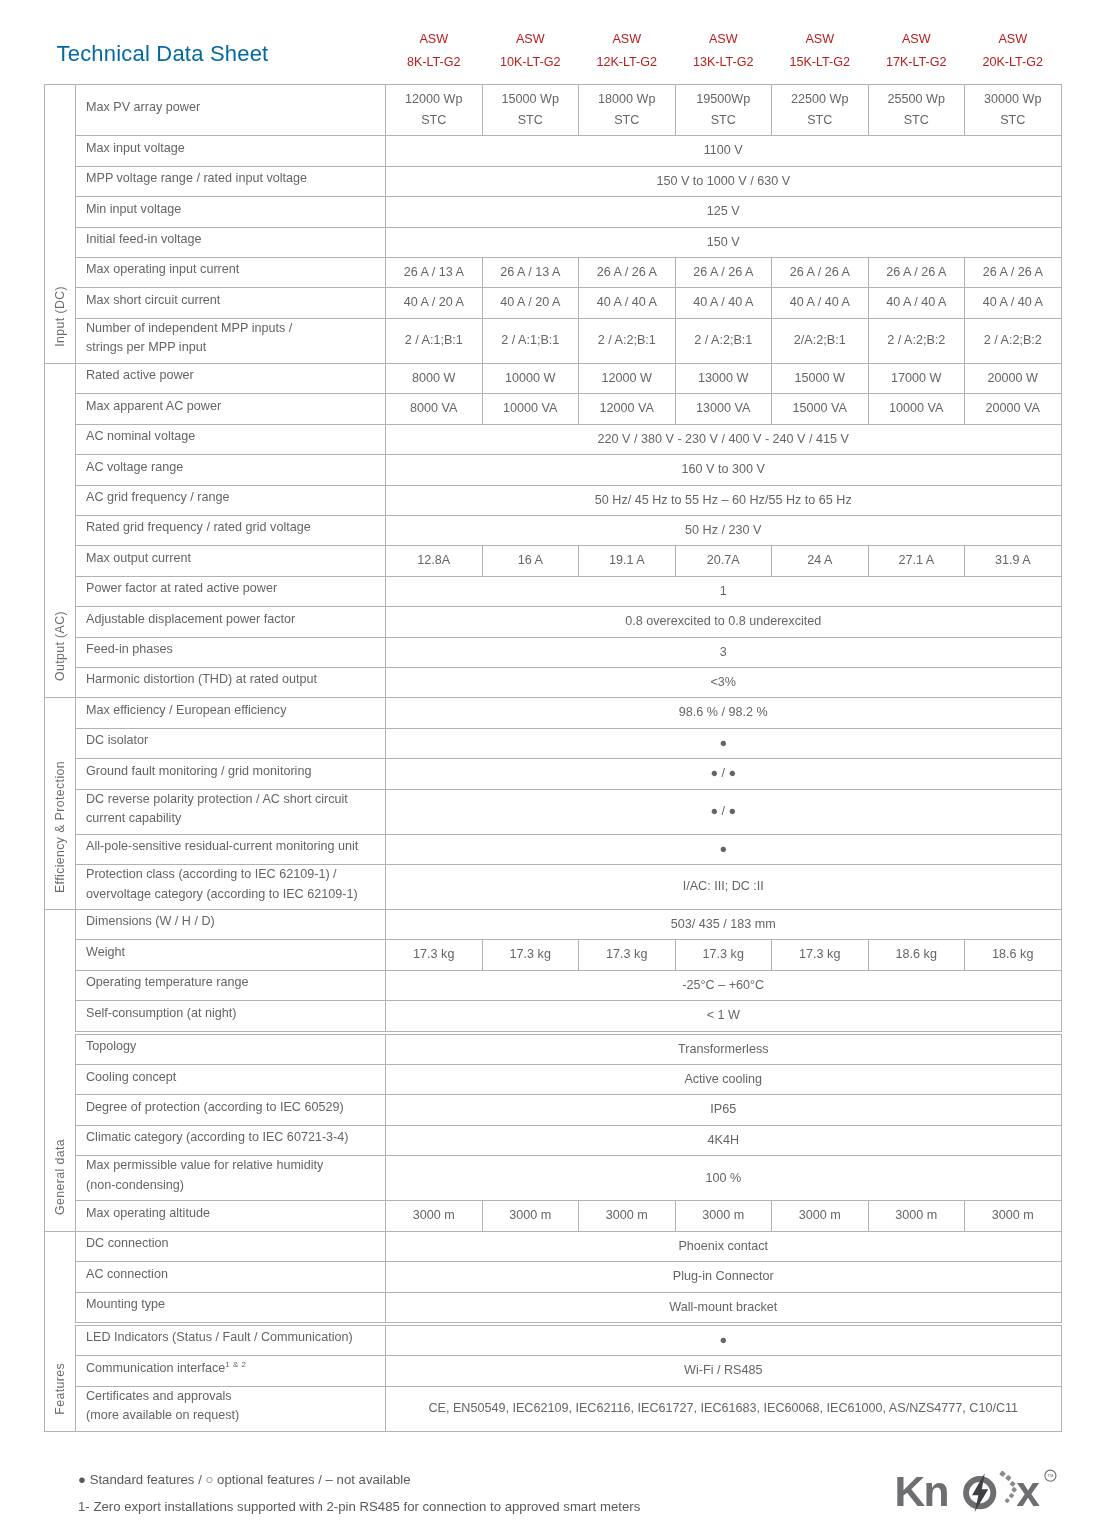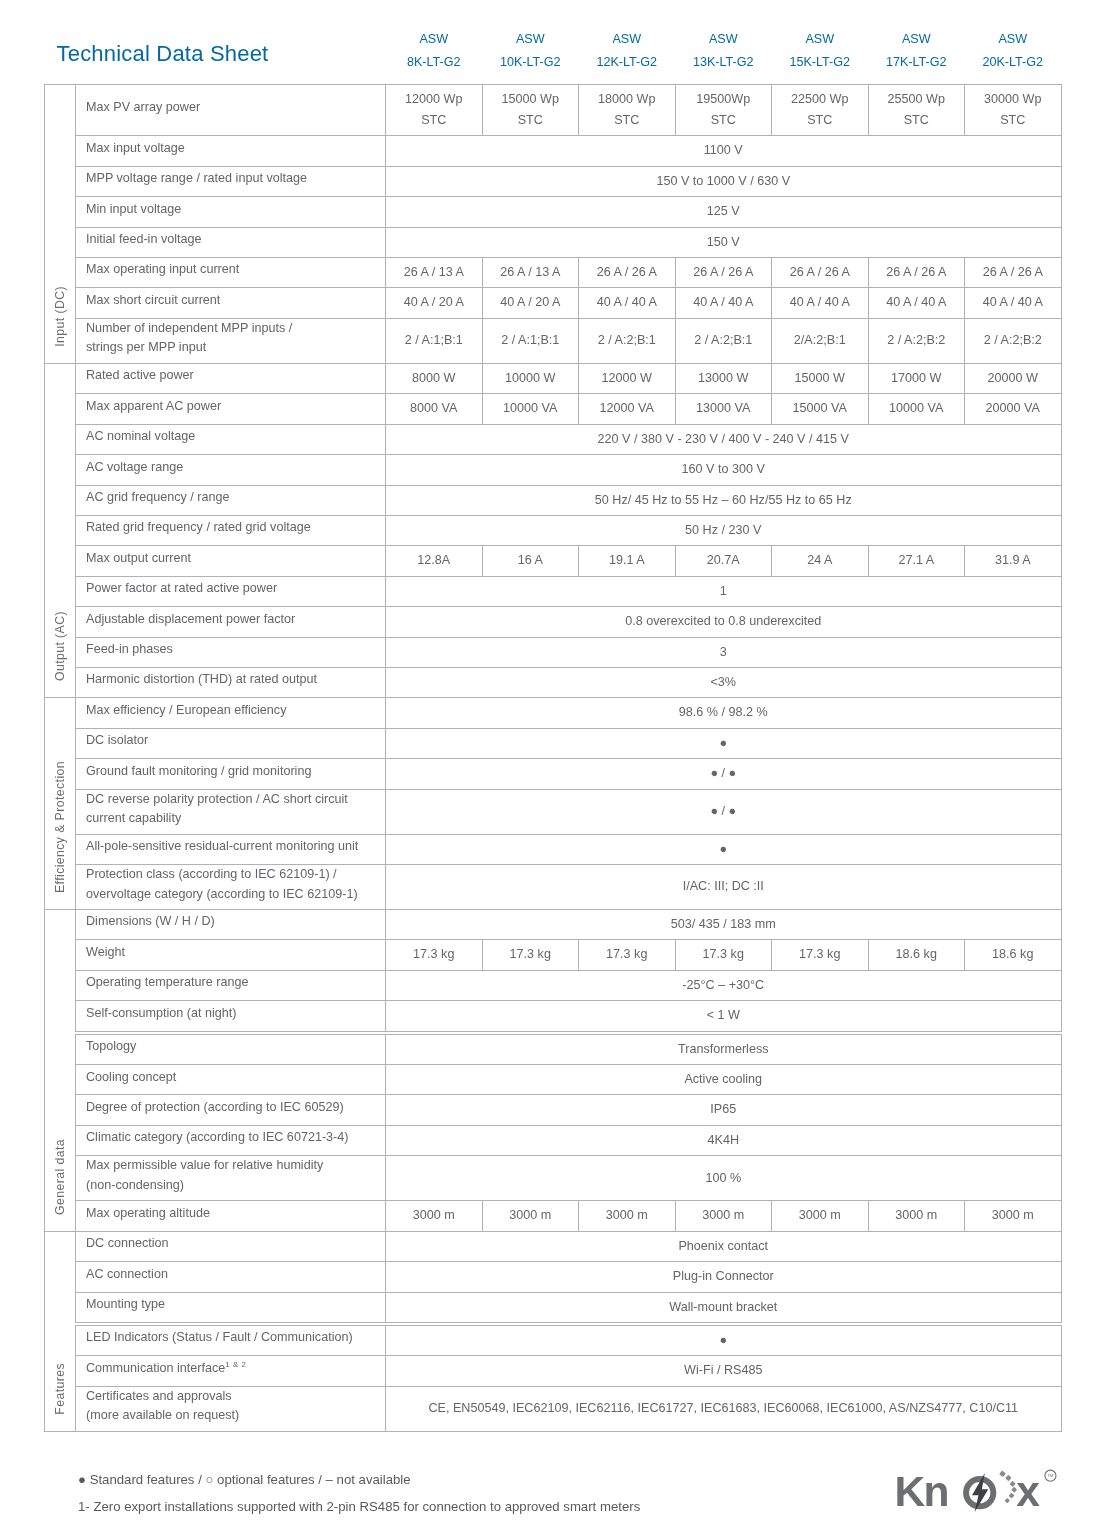--- a/index.html
+++ b/index.html
@@ -7,21 +7,21 @@
   .sheet{width:1017px;margin:0 auto 0 44px;padding-top:28px;}
 
   table.spec{border-collapse:collapse;table-layout:fixed;width:1017px;color:#646569;}
   col.c-strip{width:31px;}
   col.c-label{width:310px;}
   col.c-val{width:96.5px;}
 
   thead td{border:none;vertical-align:bottom;padding:0 0 9px 0;}
   .title-cell{padding-left:4px !important;}
   .title-cell h1{margin:8px;font-size:22px;font-weight:400;color:#0369a1;letter-spacing:.2px;}
-  .model-head{text-align:center;font-size:12.6px;line-height:1.85;color:#0369a1;}
+  .model-head{text-align:center;font-size:12.6px;line-height:1.85;color:#b91c1c;}
 
   tbody td{border:1px solid #b2b2b4;vertical-align:middle;}
   td.sec-label{vertical-align:bottom;text-align:center;padding:8px 0 12px 0;}
   td.sec-label span{display:inline-block;writing-mode:vertical-rl;transform:rotate(180deg);
     font-size:12.3px;letter-spacing:.4px;color:#6a6b6e;white-space:nowrap;}
   td.row-label{text-align:left;padding:0 8px 5px 10px;font-size:12.6px;line-height:1.55;}
   td.row-label .lab{white-space:pre-line;}
   td.row-label sup{font-size:8px;vertical-align:super;letter-spacing:.5px;text-align:center;}
   td.val{text-align:center;padding:4px 3px;font-size:12.6px;line-height:1.7;white-space:pre-line;}
   tr.dbl td{border-bottom:4px double #b2b2b4;}
@@ -249,21 +249,21 @@
           <td class="val">17.3 kg</td>
           <td class="val">17.3 kg</td>
           <td class="val">17.3 kg</td>
           <td class="val">17.3 kg</td>
           <td class="val">17.3 kg</td>
           <td class="val">18.6 kg</td>
           <td class="val">18.6 kg</td>
         </tr>
         <tr>
           <td class="row-label"><span class="lab">Operating temperature range</span></td>
-          <td class="val" colspan="7">-25°C – +30°C</td>
+          <td class="val" colspan="7">-25°C – +60°C</td>
         </tr>
         <tr class="dbl">
           <td class="row-label"><span class="lab">Self-consumption (at night)</span></td>
           <td class="val" colspan="7">&lt; 1 W</td>
         </tr>
         <tr>
           <td class="row-label"><span class="lab">Topology</span></td>
           <td class="val" colspan="7">Transformerless</td>
         </tr>
         <tr>

